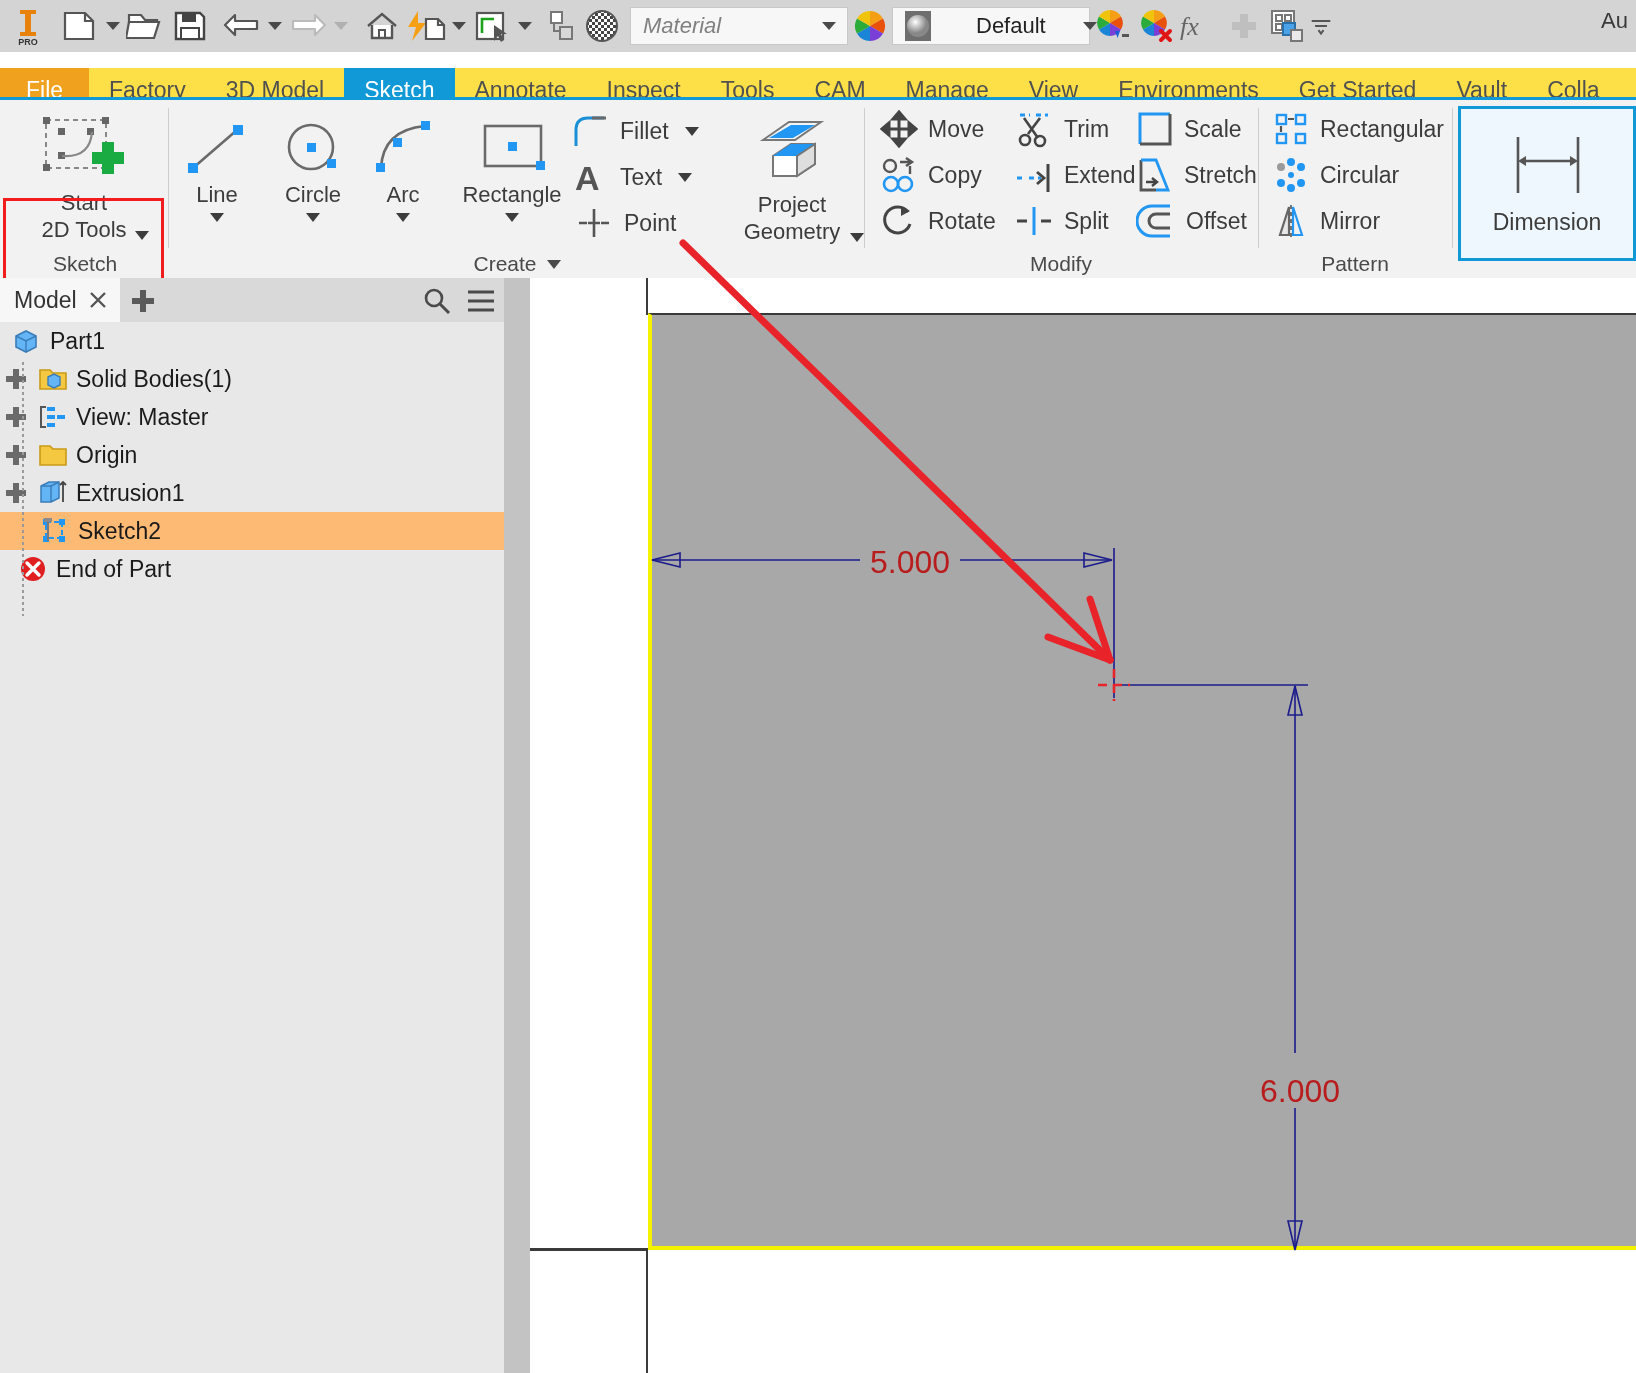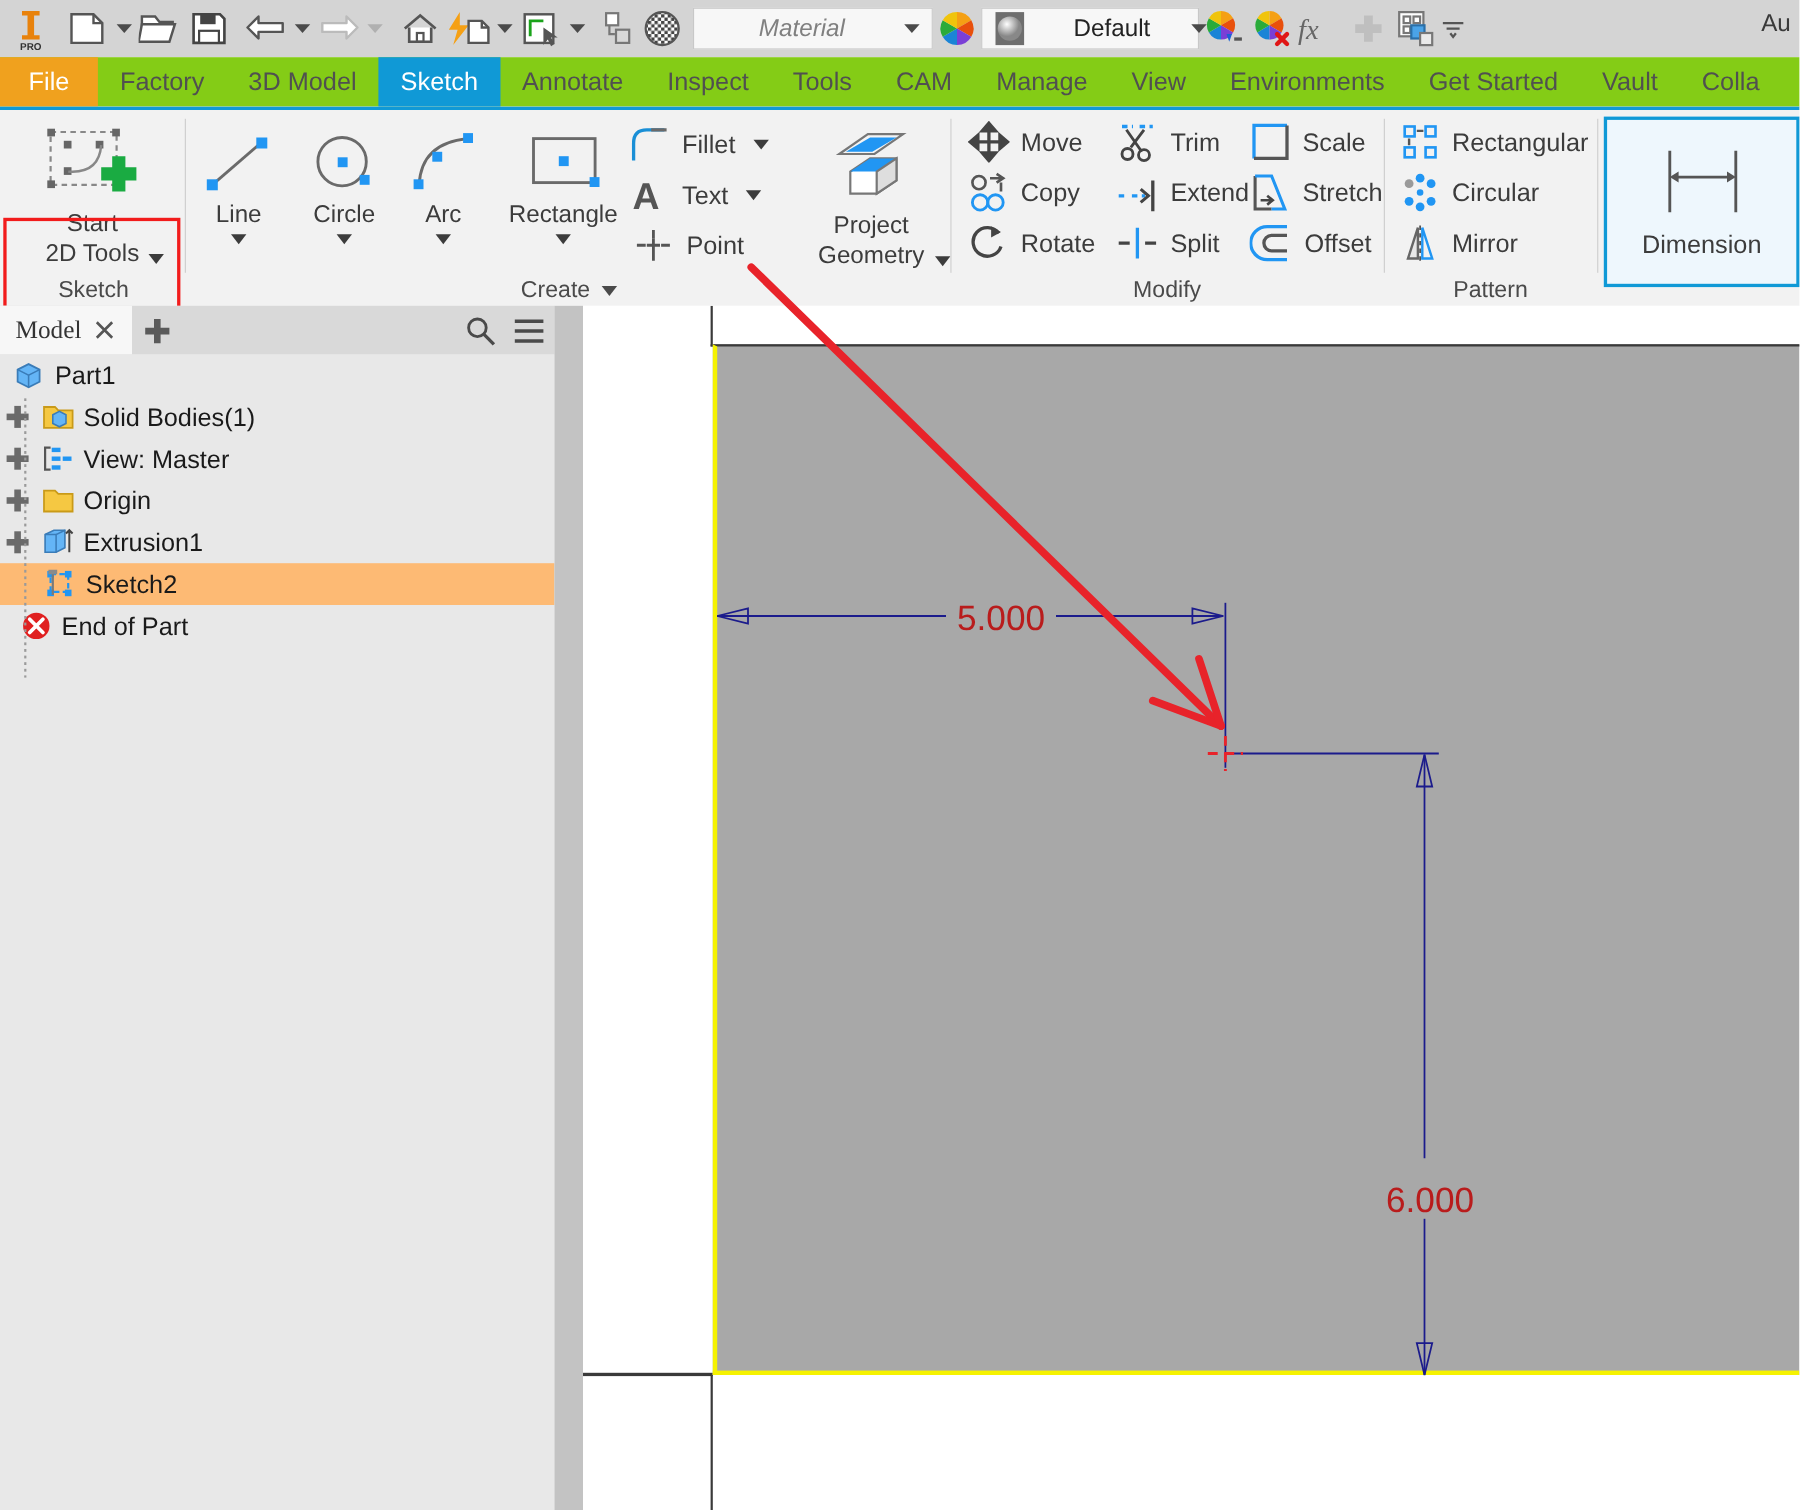--- a/index.html
+++ b/index.html
@@ -30,22 +30,22 @@
   .combo .cb-text { font-size:22px; color:#808080; font-style:italic; flex:1; }
   .combo .cb-text.solid { color:#222; font-style:normal; }
   .combo .cb-caret { width:28px; display:flex; align-items:center; justify-content:center; }
 
   .au-text {
     position:absolute; right:8px; top:8px; font-size:22px; color:#3a3a3a;
   }
 
   
   .tabbar {
-    position:absolute; left:0; top:52px; width:1636px; height:45px;
-    background:#84cc16; display:flex; align-items:stretch;
+    position:absolute; left:0; top:68px; width:1636px; height:45px;
+    background:#fde047; display:flex; align-items:stretch;
   }
   .tab {
     display:flex; align-items:center; padding:0 20px;
     font-size:23px; color:#505050; white-space:nowrap;
   }
   .tab.file { background:#f0a11e; color:#fff; padding:0 26px; }
   .tab.active { background:#1099d6; color:#ffffff; }
 
   
   .ribbon {
@@ -68,21 +68,21 @@
   }
   .smallrow .lbl { font-size:23px; color:#3c3c3c; white-space:nowrap; }
 
   .redbox { position:absolute; border:3px solid #f21c1c; pointer-events:none; }
 
   
   .browser { position:absolute; left:0; top:278px; width:504px; height:1095px; background:#e8e8e8; }
   .browser-tabrow { position:absolute; left:0; top:0; width:504px; height:44px; background:#d9d9d9; }
   .btab {
     position:absolute; left:0; top:0; height:44px; background:#f7f7f7;
-    display:flex; align-items:center; padding:0 10px 0 14px; gap:10px;font-family:Liberation Serif, serif;
+    display:flex; align-items:center; padding:0 10px 0 14px; gap:10px;
   }
   .btab .lbl { font-size:23px; color:#333; }
   .tree { position:absolute; left:0; top:44px; width:504px; }
   .trow { height:38px; display:flex; align-items:center; position:relative; }
   .trow.light { background:#fdba74; }
   .trow .lbl { font-size:23px; color:#1a1a1a; white-space:nowrap; }
   .plus-glyph { position:relative; width:20px; height:20px; }
   .plus-glyph:before, .plus-glyph:after { content:""; position:absolute; background:#6a6a6a; }
   .plus-glyph:before { left:0; top:7px; width:20px; height:6px; }
   .plus-glyph:after  { top:0; left:7px; height:20px; width:6px; }
@@ -208,21 +208,21 @@
           <pattern id="chk" width="6" height="6" patternUnits="userSpaceOnUse">
             <rect width="6" height="6" fill="#fff"></rect>
             <rect width="3" height="3" fill="#444"></rect>
             <rect x="3" y="3" width="3" height="3" fill="#444"></rect>
           </pattern>
         </defs>
         <circle cx="19" cy="19" r="15" fill="url(#chk)" stroke="#555" stroke-width="2"></circle>
       </svg>
     </div>
 
-    <div class="combo" style="width:218px; margin-left:6px;text-align:center;">
+    <div class="combo" style="width:218px; margin-left:6px;">
       <span class="cb-text">Material</span>
       <span class="cb-caret">
           <span class="caret"></span>
         </span>
     </div>
 
     <div class="icon-btn">
       <svg width="38" height="38" viewBox="0 0 38 38">
         <g transform="translate(19,19)">
           <path d="M0 0 L0 -15 A15 15 0 0 1 13 -7.5 Z" fill="#f5a014"></path>

